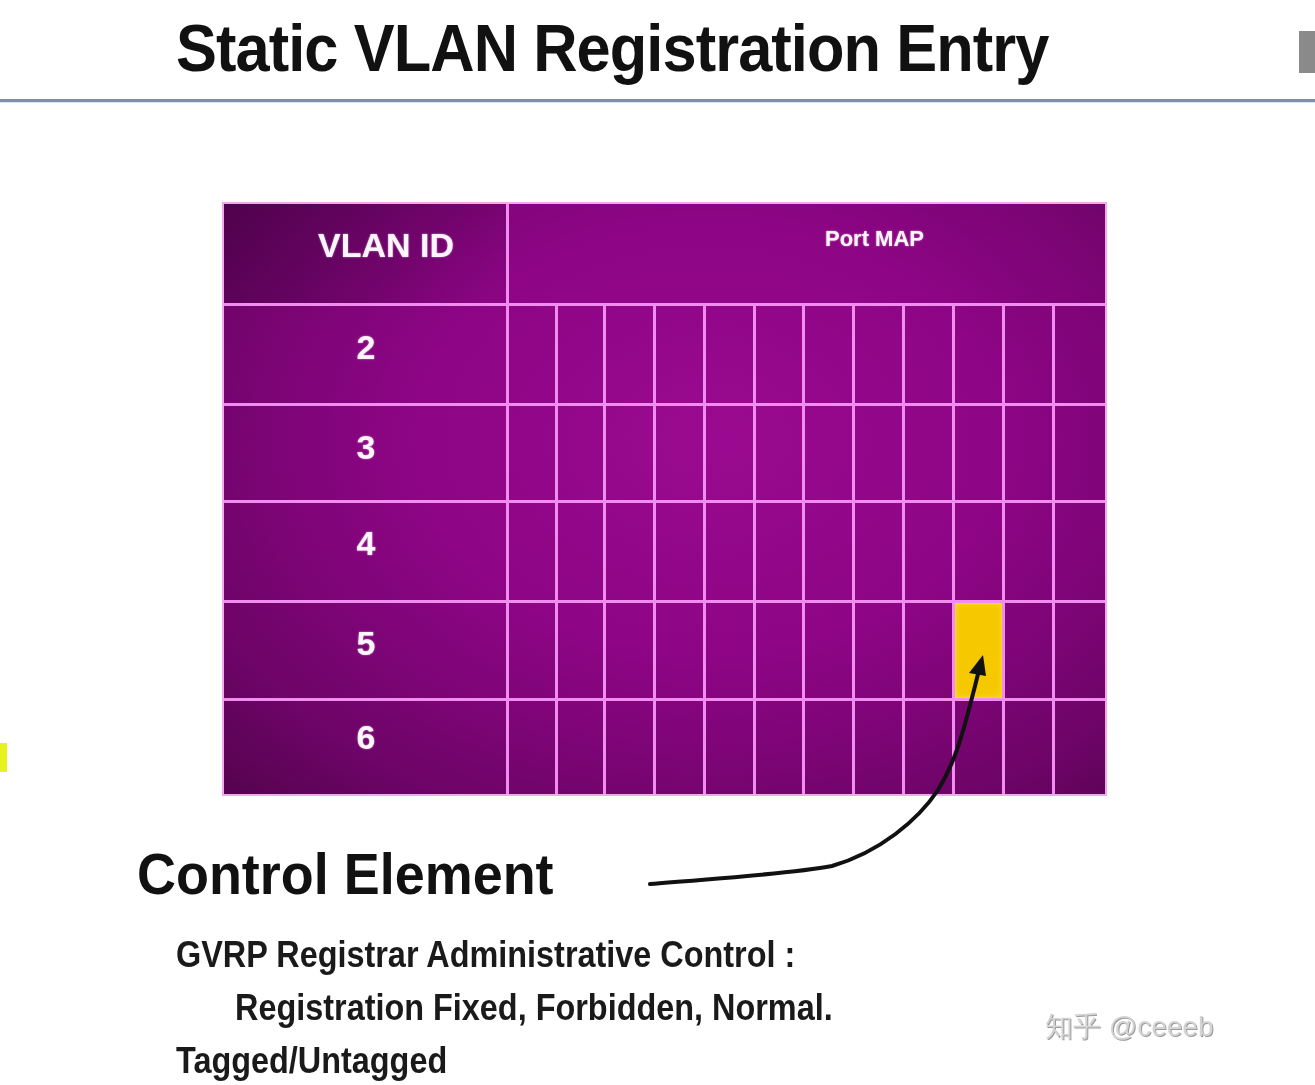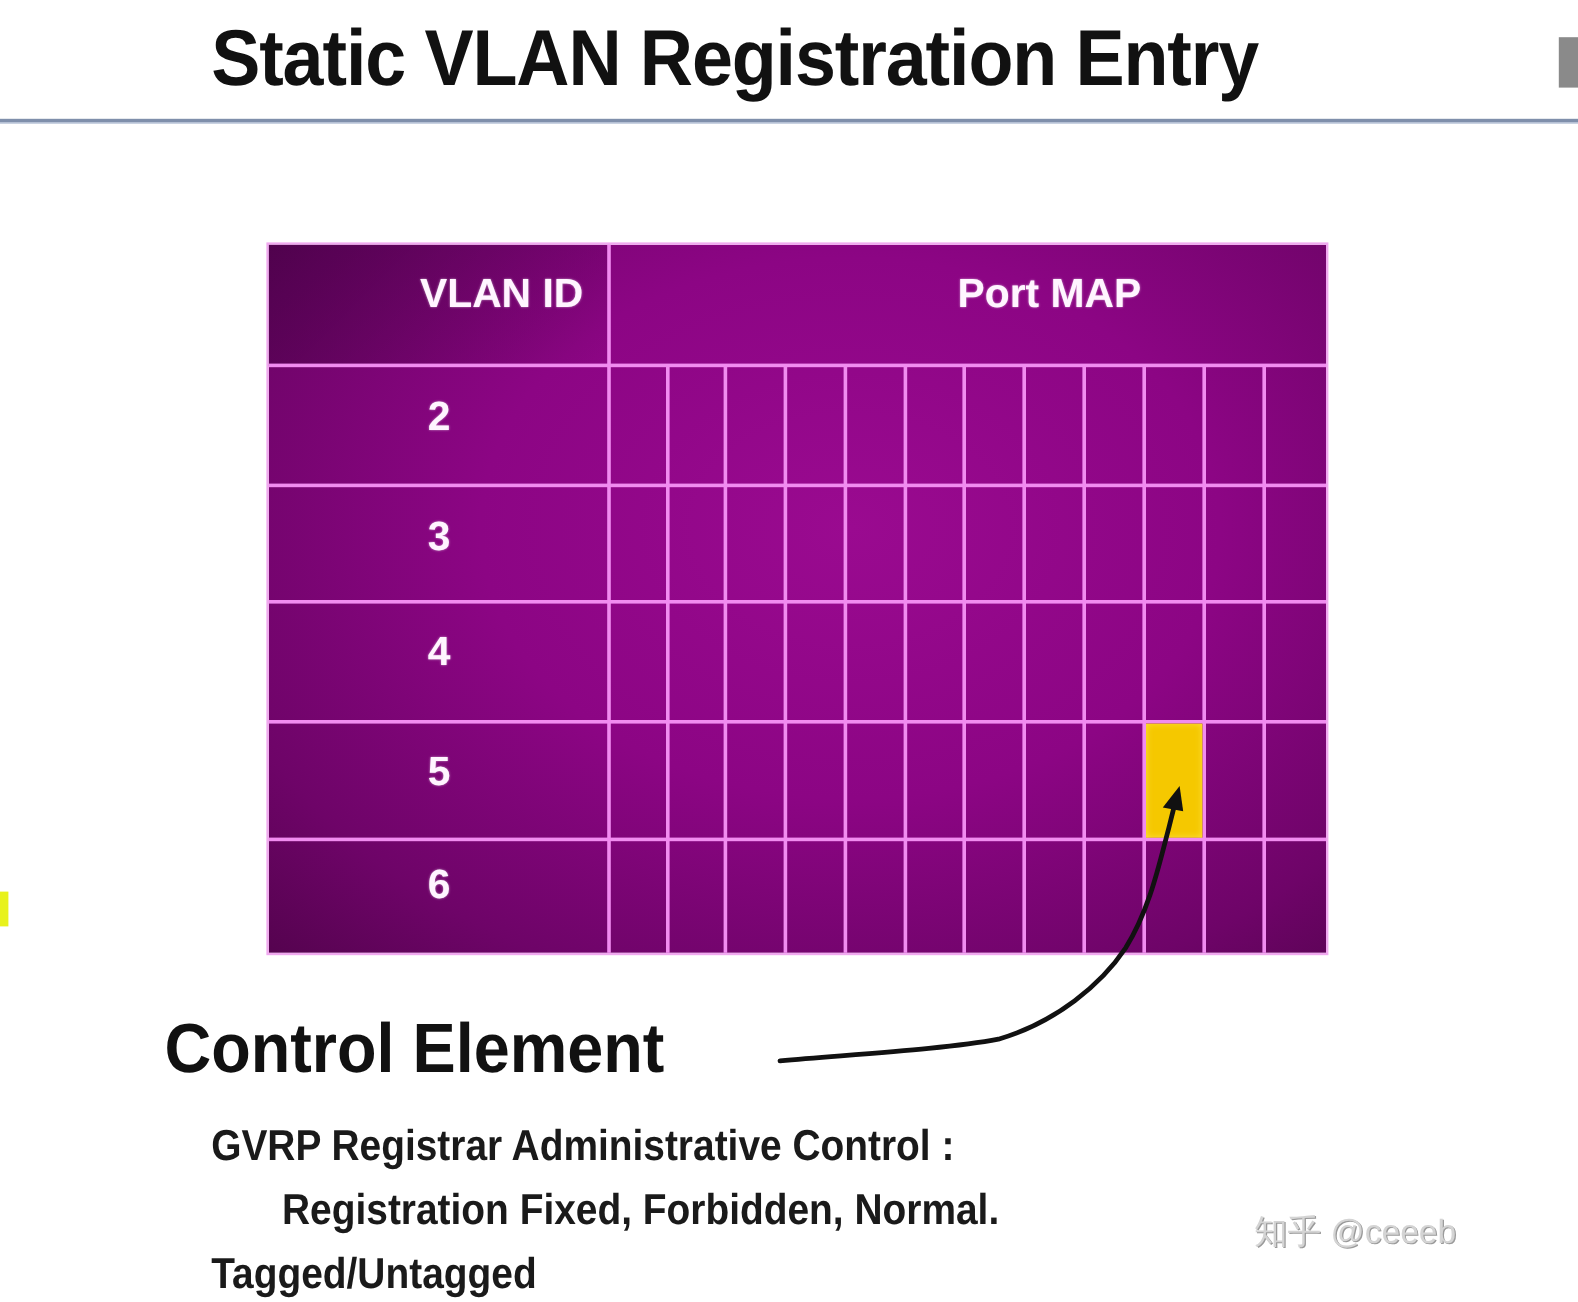--- a/index.html
+++ b/index.html
@@ -30,22 +30,22 @@
   .table .hdr-shade {
     position:absolute; left:0; top:0; width:284px; height:101px;
     background:linear-gradient(135deg, rgba(60,0,60,0.55), rgba(0,0,0,0));
   }
   .hline { position:absolute; height:3px; background:#f18cf0; }
   .vline { position:absolute; width:3px; background:#f18cf0; }
   .cell-text {
     position:absolute; color:#fff5ff; font-weight:bold;
     text-align:center; text-shadow:0 0 2px rgba(255,255,255,0.6);
   }
-  .hdr-vlan { left:0; top:22px; width:324px; font-size:34px;padding-left:32px; }
-  .hdr-port { left:284px; top:22px; width:733px; font-size:34px; }
+  .hdr-vlan { left:0; top:22px; width:324px; font-size:34px; }
+  .hdr-port { left:284px; top:22px; width:733px; font-size:22px; }
   .row-id { left:0; width:284px; font-size:34px; }
   .highlight {
     position:absolute; background:#f5c800;
     box-shadow:inset 0 0 6px rgba(255,230,80,0.8);
   }
   .label-big {
     position:absolute; left:137px; top:840px;
     font-weight:bold; font-size:58px; color:#111; white-space:nowrap;
     transform:scaleX(0.93); transform-origin:left top;
   }

